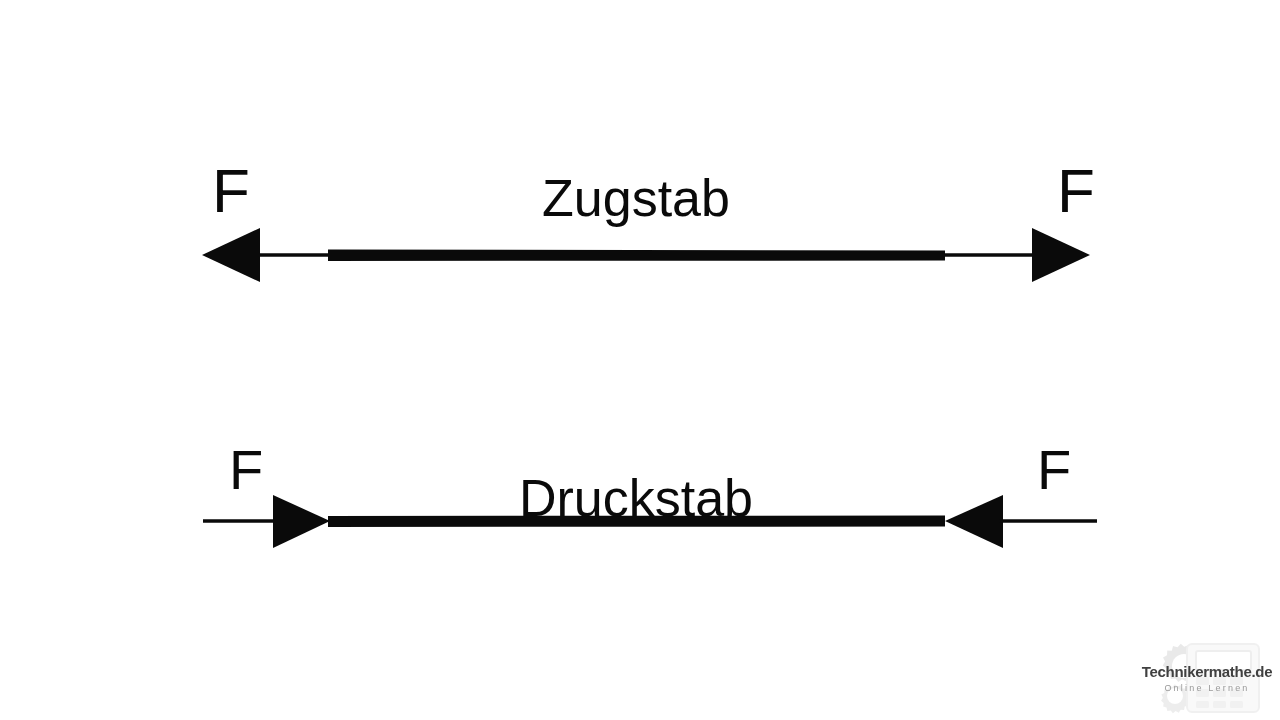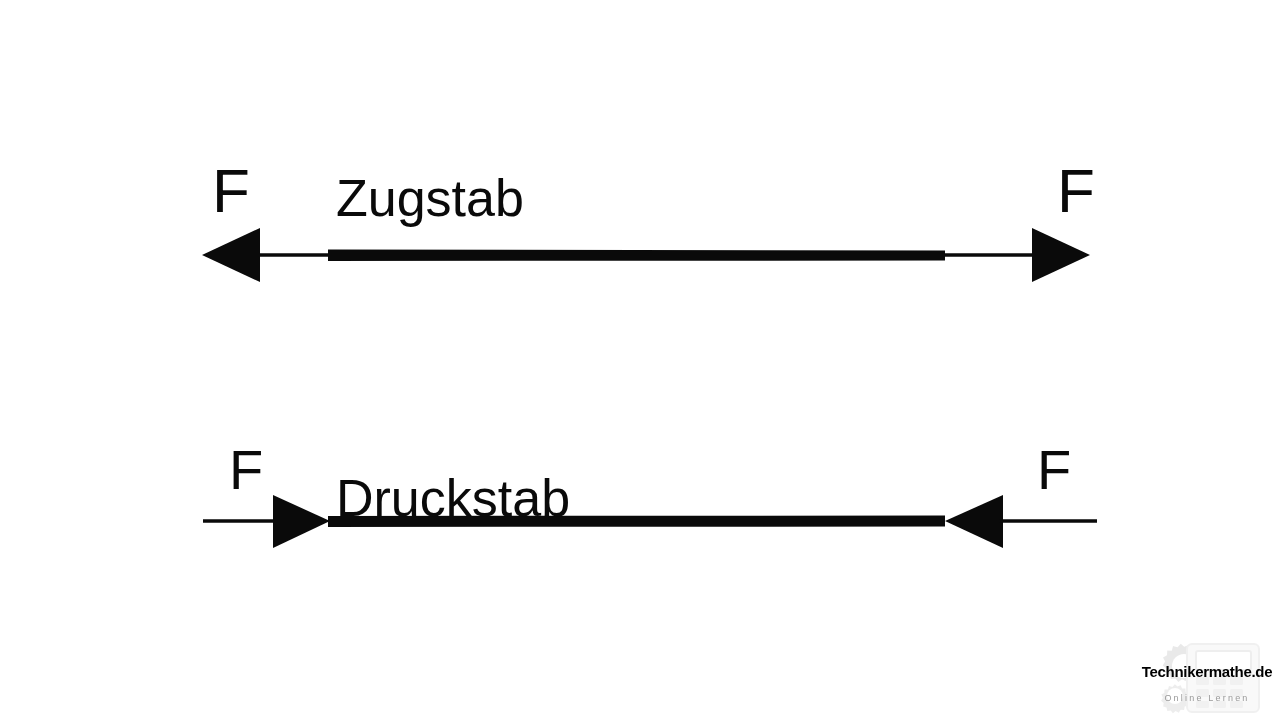--- a/index.html
+++ b/index.html
@@ -35,21 +35,21 @@
 
   .force-label {
     font-size: 62px;
     font-weight: 400;
     letter-spacing: 0px;
   }
 
   .member-label {
     font-size: 52px;
     font-weight: 400;
-    text-align: left;
+    text-align: center;
   }
 
   
   #force-top-left   { left: 212px; top: 160px; }
   #force-top-right  { left: 1057px; top: 160px; }
   #member-label-top { left: 336px; top: 172px; width: 600px; }
 
   
   #force-bottom-left   { left: 229px; top: 442px; font-size: 56px; }
   #force-bottom-right  { left: 1037px; top: 442px; font-size: 56px; }
@@ -71,32 +71,32 @@
   #watermark-text-block {
     position: absolute;
     left: 0;
     top: 28px;
     width: 136px;
     text-align: center;
   }
   #watermark-domain {
     font-size: 15px;
     font-weight: bold;
-    color: #000000;
+    color: #404040;
     letter-spacing: -0.3px;
     line-height: 1;
     display: block;
   }
   #watermark-tagline {
     font-size: 9px;
     color: #9a9a9a;
     letter-spacing: 2.2px;
     line-height: 1;
     display: block;
-    margin-top: 15px;
+    margin-top: 5px;
   }
 </style>
 </head>
 <body>
 
 <svg id="diagram-canvas" viewBox="0 0 1280 720" xmlns="http://www.w3.org/2000/svg">
 
   <g>
 
     <line x1="258" y1="255" x2="332" y2="255" stroke="#0a0a0a" stroke-width="3.5"></line>

